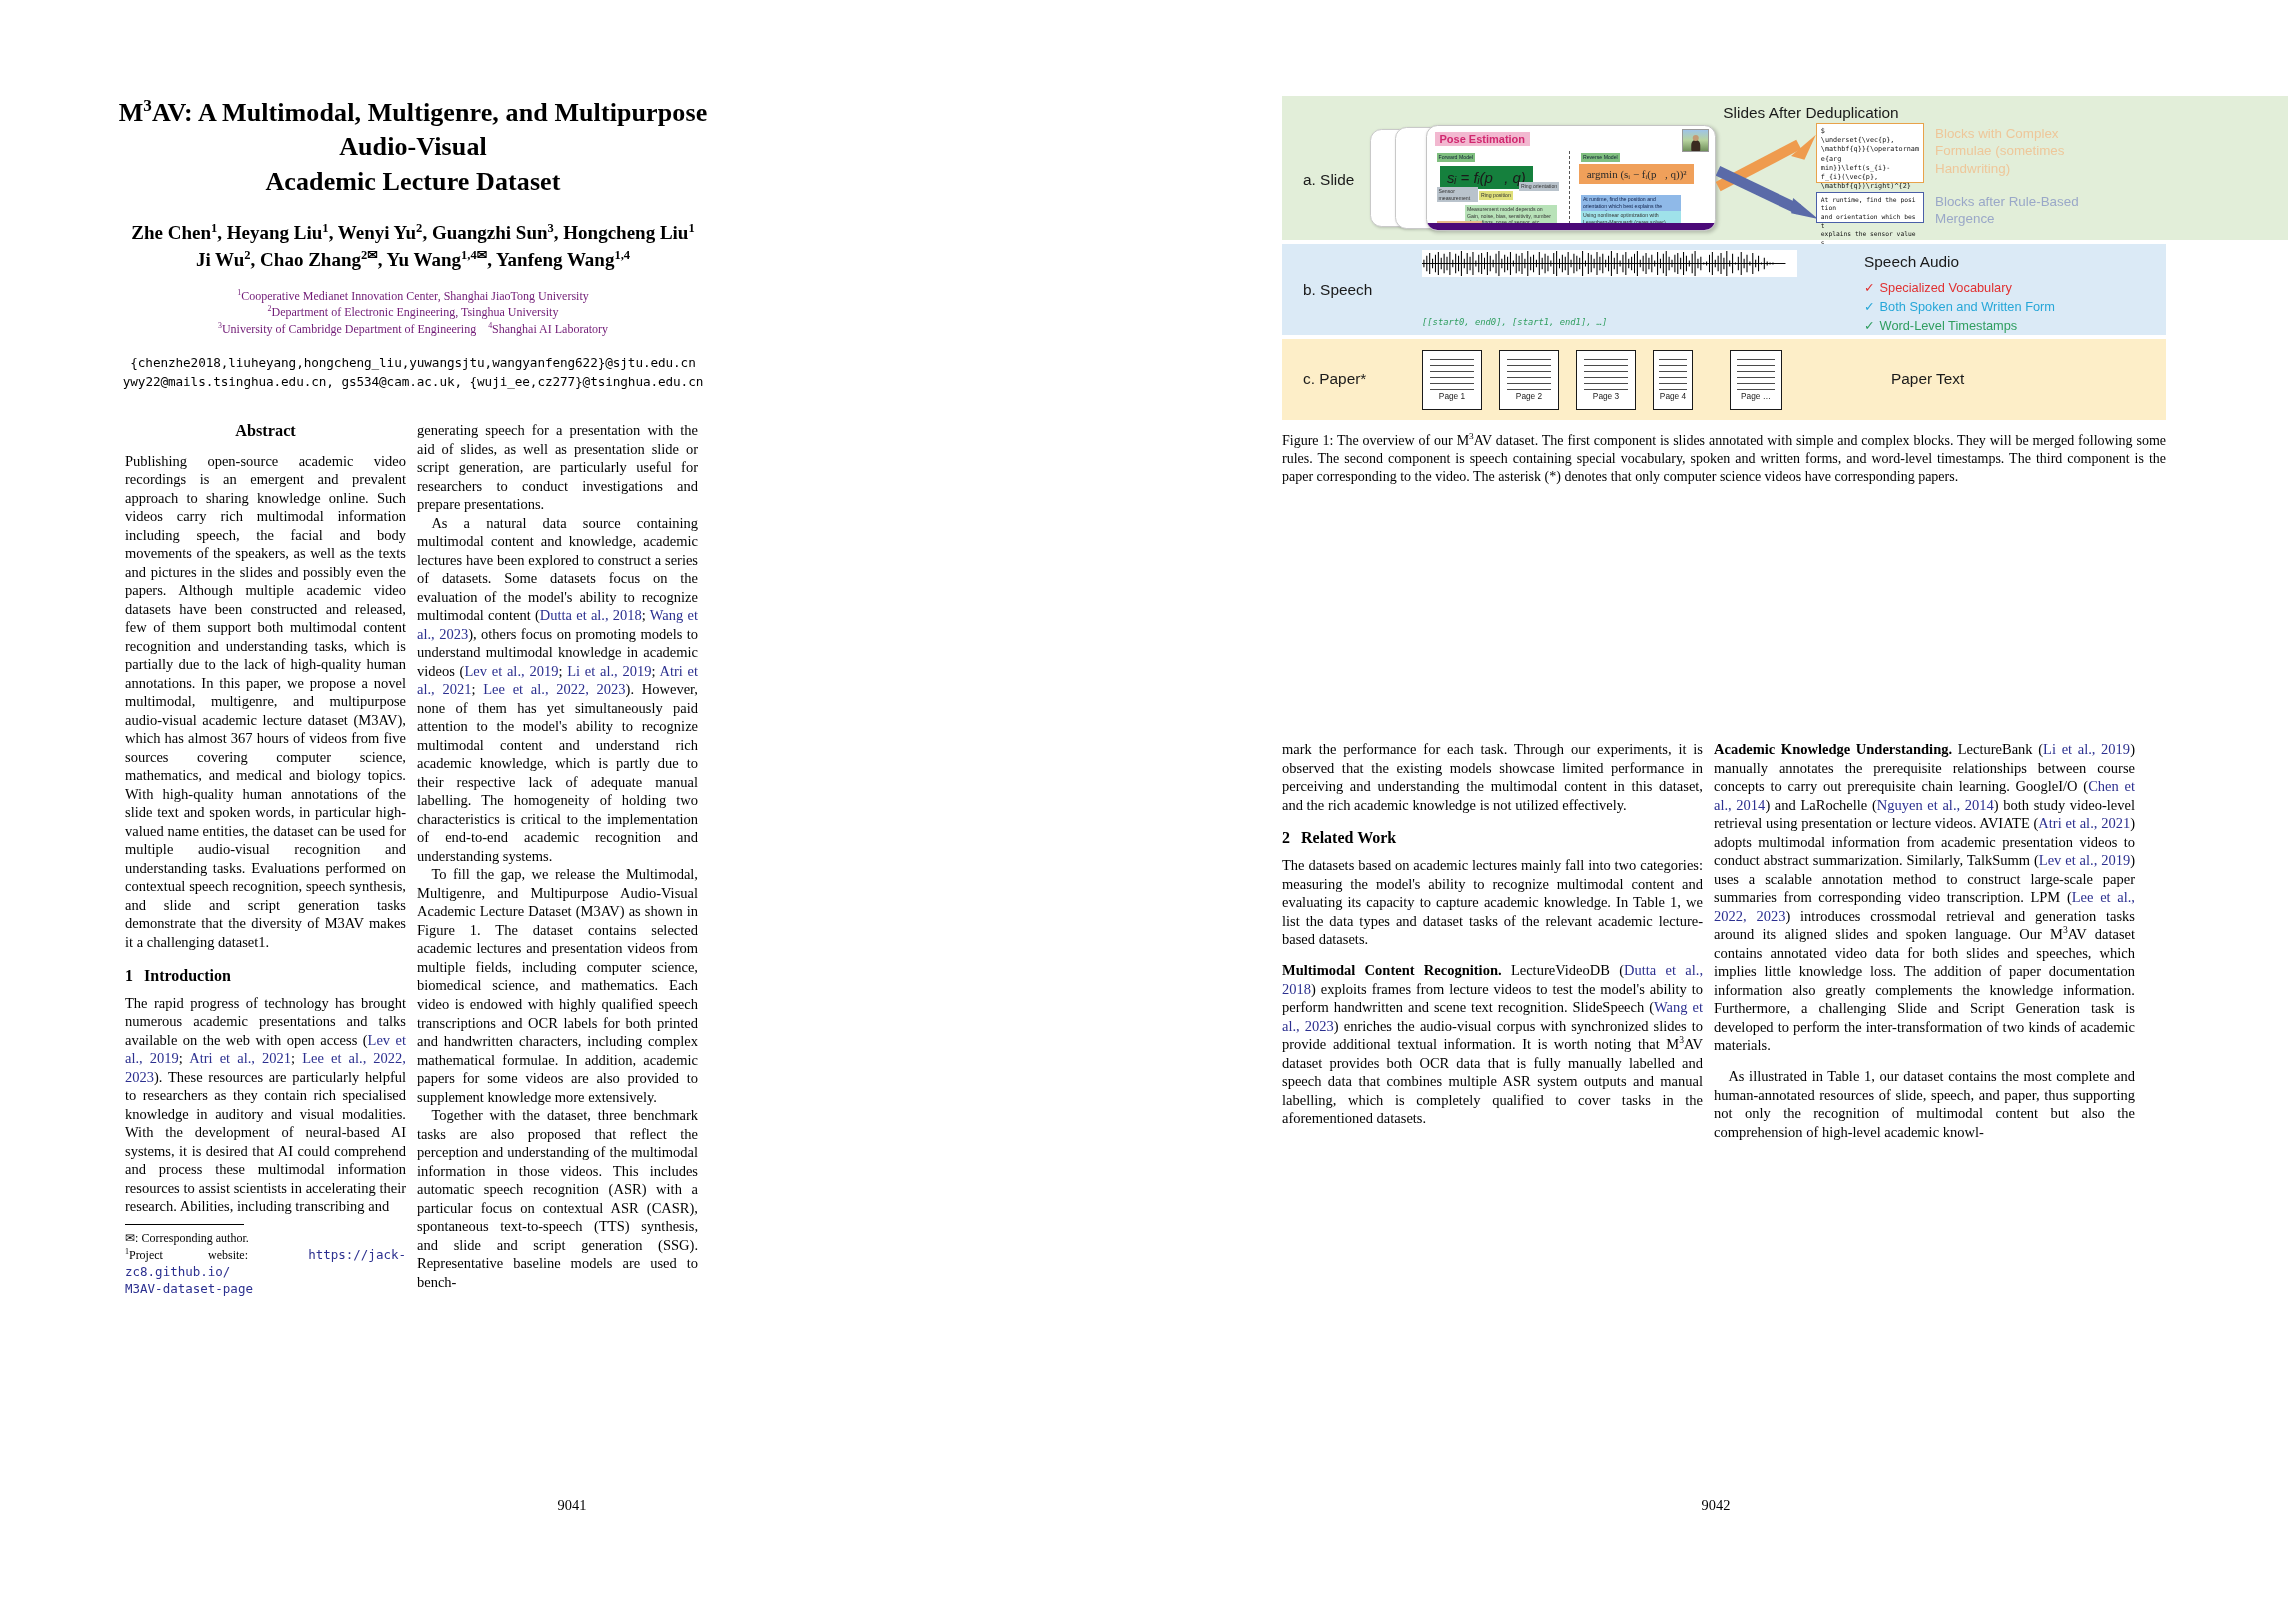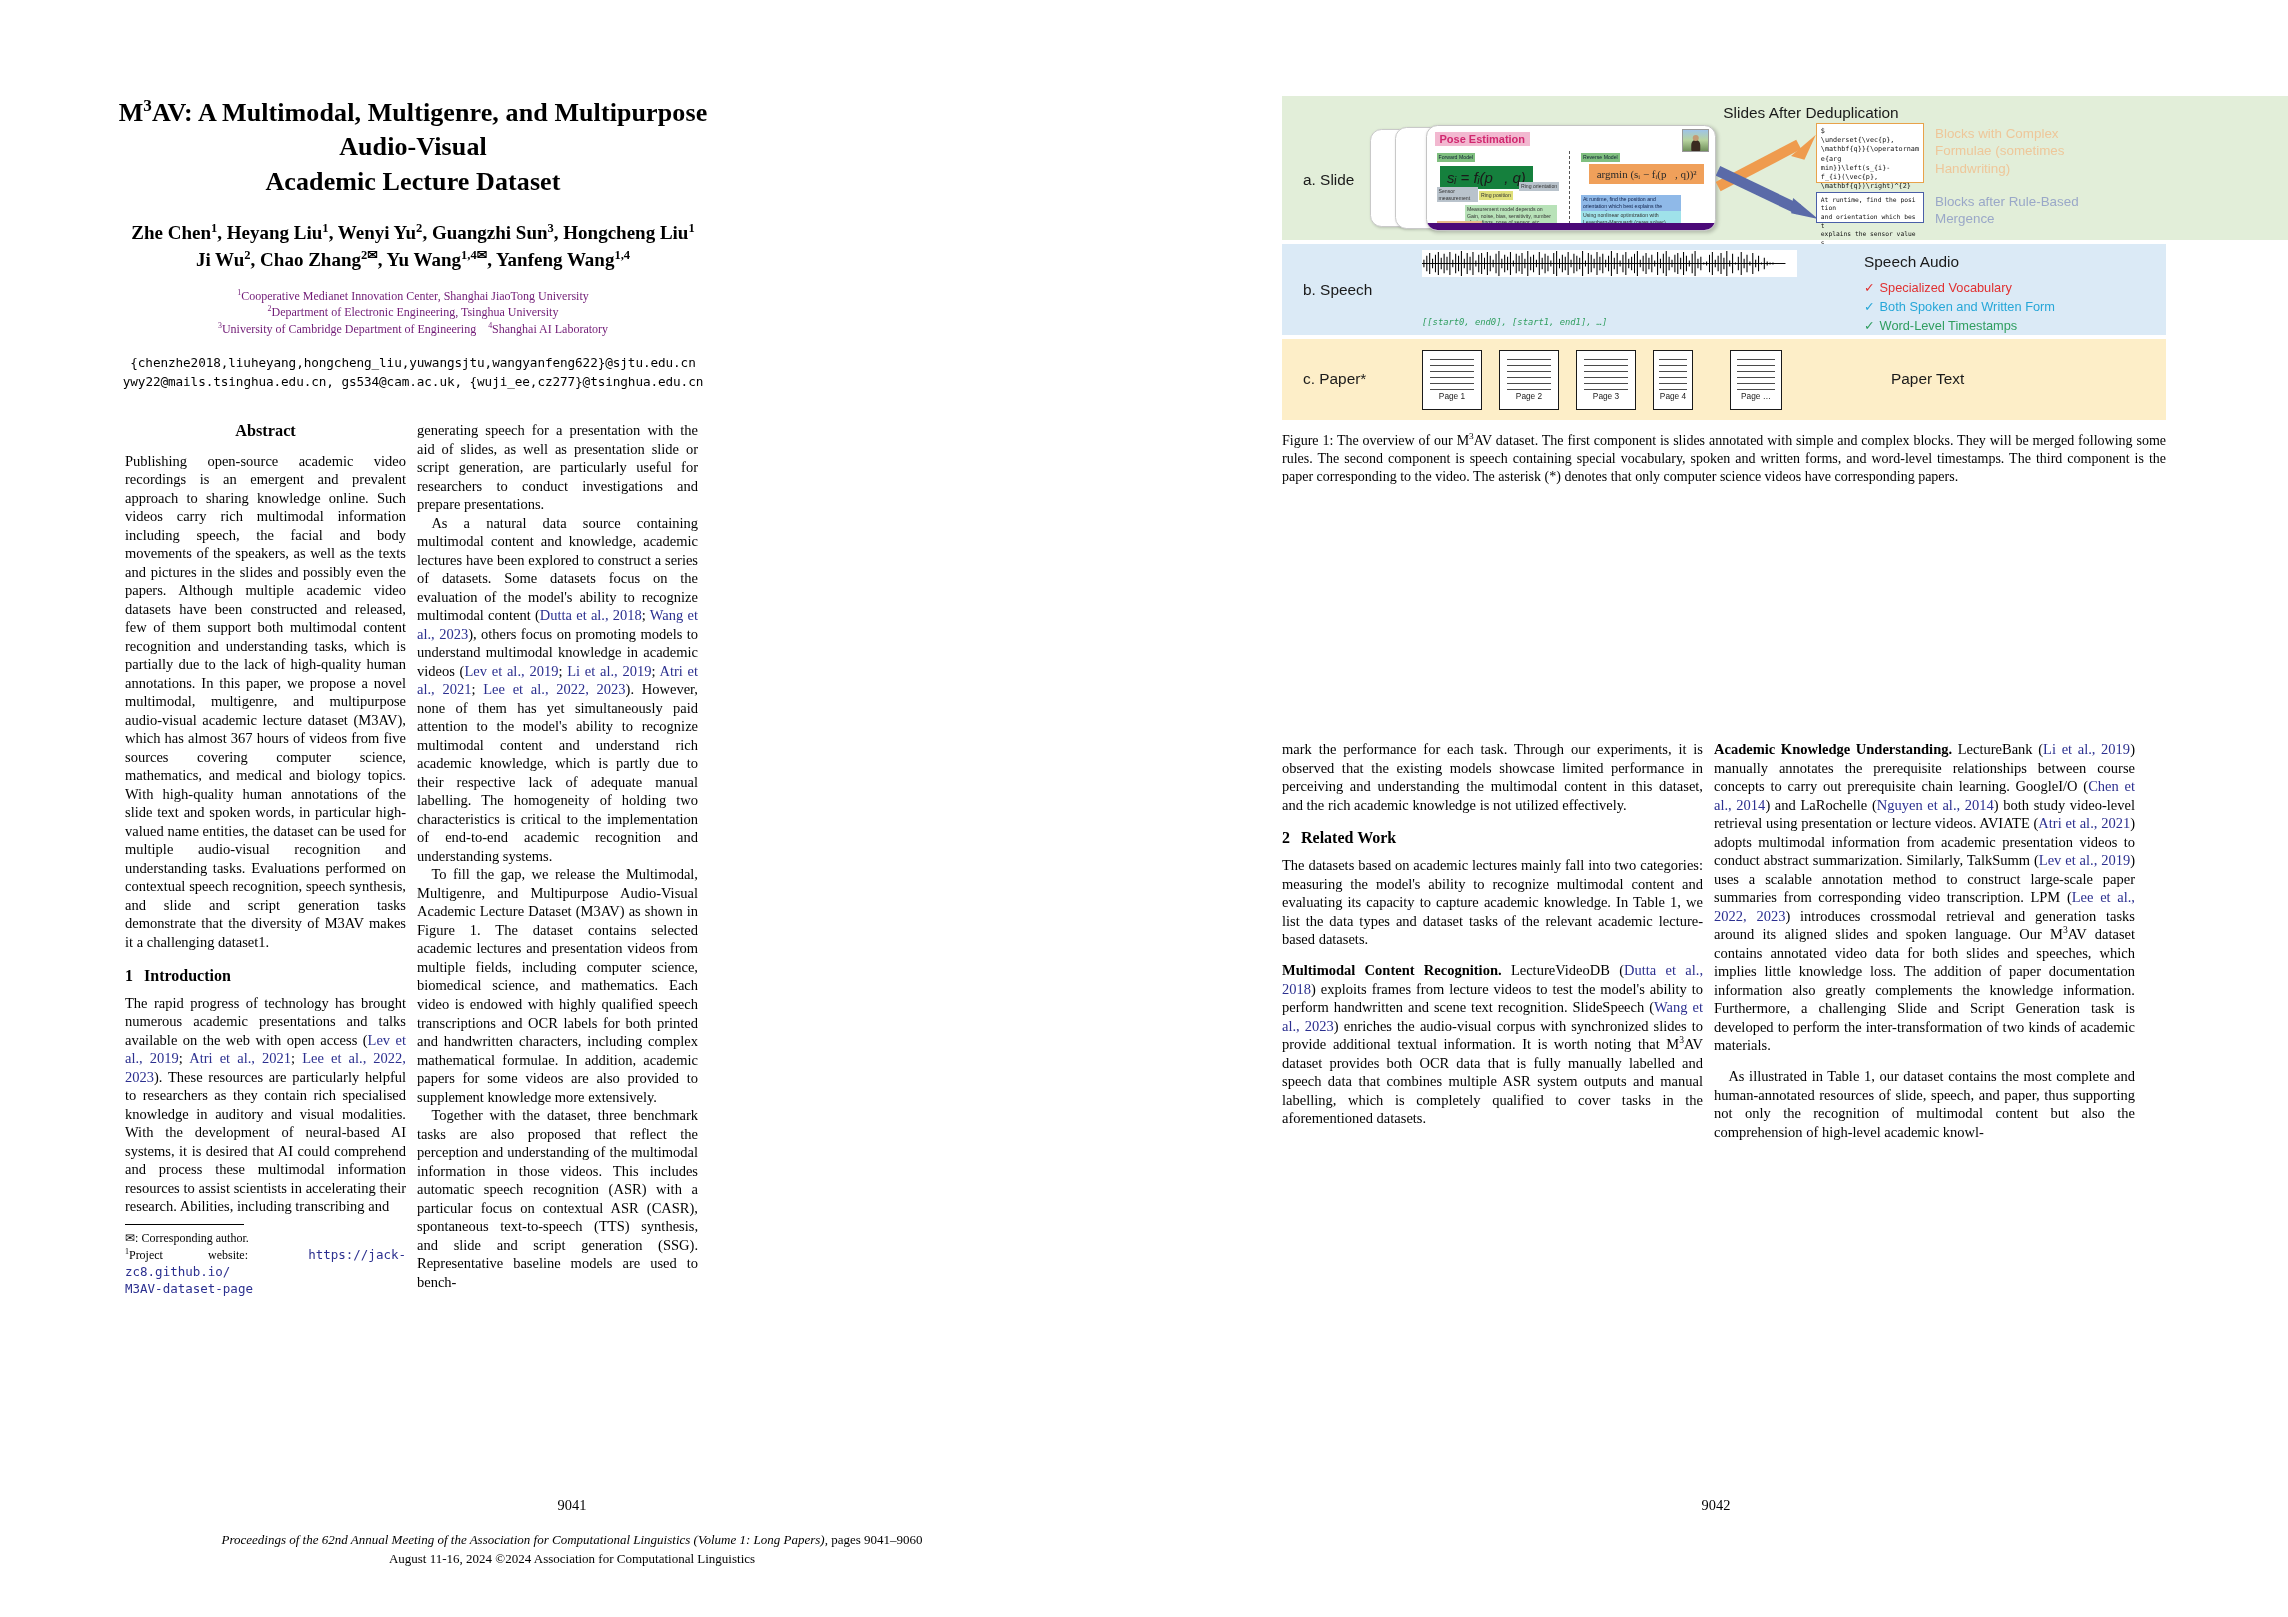--- a/index.html
+++ b/index.html
@@ -231,24 +231,20 @@
       <div class="col">
         <p><span>generating speech for a presentation with the aid of slides, as well as presentation slide or script generation, are particularly useful for researchers to conduct investigations and prepare presentations.</span></p>
         <p class="ind"><span>As a natural data source containing multimodal content and knowledge, academic lectures have been explored to construct a series of datasets. Some datasets focus on the evaluation of the model's ability to recognize multimodal content (</span><span class="cite">Dutta et al., 2018</span><span>; </span><span class="cite">Wang et al., 2023</span><span>), others focus on promoting models to understand multimodal knowledge in academic videos (</span><span class="cite">Lev et al., 2019</span><span>; </span><span class="cite">Li et al., 2019</span><span>; </span><span class="cite">Atri et al., 2021</span><span>; </span><span class="cite">Lee et al., 2022, 2023</span><span>). However, none of them has yet simultaneously paid attention to the model's ability to recognize multimodal content and understand rich academic knowledge, which is partly due to their respective lack of adequate manual labelling. The homogeneity of holding two characteristics is critical to the implementation of end-to-end academic recognition and understanding systems.</span></p>
         <p class="ind"><span>To fill the gap, we release the Multimodal, Multigenre, and Multipurpose Audio-Visual Academic Lecture Dataset (M3AV) as shown in Figure 1. The dataset contains selected academic lectures and presentation videos from multiple fields, including computer science, biomedical science, and mathematics. Each video is endowed with highly qualified speech transcriptions and OCR labels for both printed and handwritten characters, including complex mathematical formulae. In addition, academic papers for some videos are also provided to supplement knowledge more extensively.</span></p>
         <p class="ind"><span>Together with the dataset, three benchmark tasks are also proposed that reflect the perception and understanding of the multimodal information in those videos. This includes automatic speech recognition (ASR) with a particular focus on contextual ASR (CASR), spontaneous text-to-speech (TTS) synthesis, and slide and script generation (SSG). Representative baseline models are used to bench-</span></p>
       </div>
     </div>
 
     <div class="pageno" style="top:1497px;">9041</div>
 
-    <div class="pubfooter" style="top:1531px;">
-      <span class="it">Proceedings of the 62nd Annual Meeting of the Association for Computational Linguistics (Volume 1: Long Papers)</span><span>, pages 9041–9060</span><br>
-      <span>August 11-16, 2024 ©2024 Association for Computational Linguistics</span>
-    </div>
   </div>
 
   <div class="page page-right">
 
     <div class="figure" style="left:138px;top:96px;width:884px;height:500px;">
 
       <div class="fig-band band-slide" style="width:1058px;height:144px;">
         <div class="band-title" style="top:7.7px;">Slides After Deduplication</div>
         <div class="band-label" style="top:75px;">a. Slide</div>
 
@@ -265,21 +261,21 @@
             <div class="tag tag-dkgreen" style="left:9.6px;top:27px;">Forward Model</div>
             <div class="eq-cyan" style="left:13.4px;top:40px;">sᵢ = fᵢ(p⃗, q)</div>
 
             <div class="tag tag-grey" style="left:9.6px;top:61px;width:38px;">Sensor measurement</div>
             <div class="tag tag-yellow" style="left:52px;top:65px;">Ring position</div>
             <div class="tag tag-grey" style="left:92px;top:56px;">Ring orientation</div>
             <div class="tag tag-green" style="left:38px;top:79px;width:88px;">Measurement model depends on Gain, noise, bias, sensitivity, number of windings, pose of sensor, etc</div>
             <div class="tag tag-orange" style="left:9.6px;top:95px;">Needs calibration!</div>
 
             <div class="tag tag-dkgreen" style="left:154px;top:27px;">Reverse Model</div>
-            <div class="eq-orange" style="left:152px;top:38px;margin-left:10px;">
+            <div class="eq-orange" style="left:152px;top:38px;">
               <span>argmin  (sᵢ − fᵢ(p⃗, q))²</span>
             </div>
             <div class="tag tag-blue" style="left:154px;top:69px;width:96px;color:#10204a;">At runtime, find the position and orientation which best explains the sensor values</div>
             <div class="tag tag-cyan" style="left:154px;top:85px;width:96px;">Using nonlinear optimization with Levenberg-Marquardt (ceres solver)</div>
 
             <div class="slide-bottom-bar"></div>
           </div>
         </div>
 
         <svg class="arrow" style="left:434px;top:35px;width:104px;height:69px;" viewBox="0 0 108 72">

